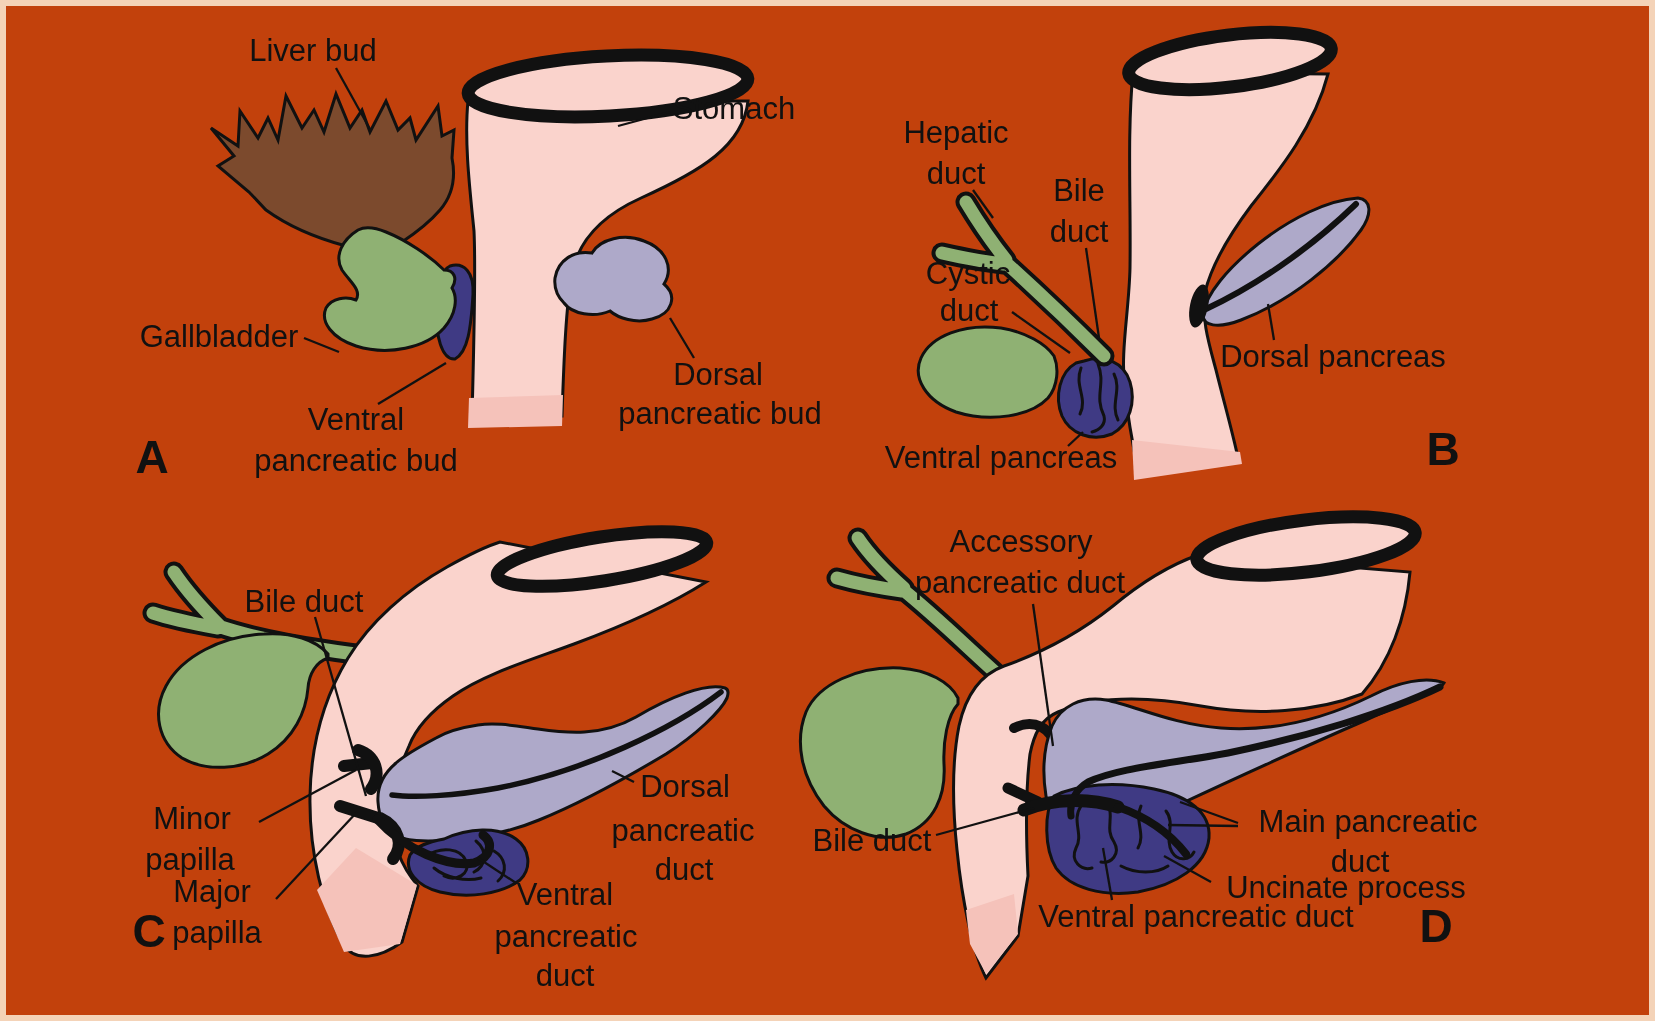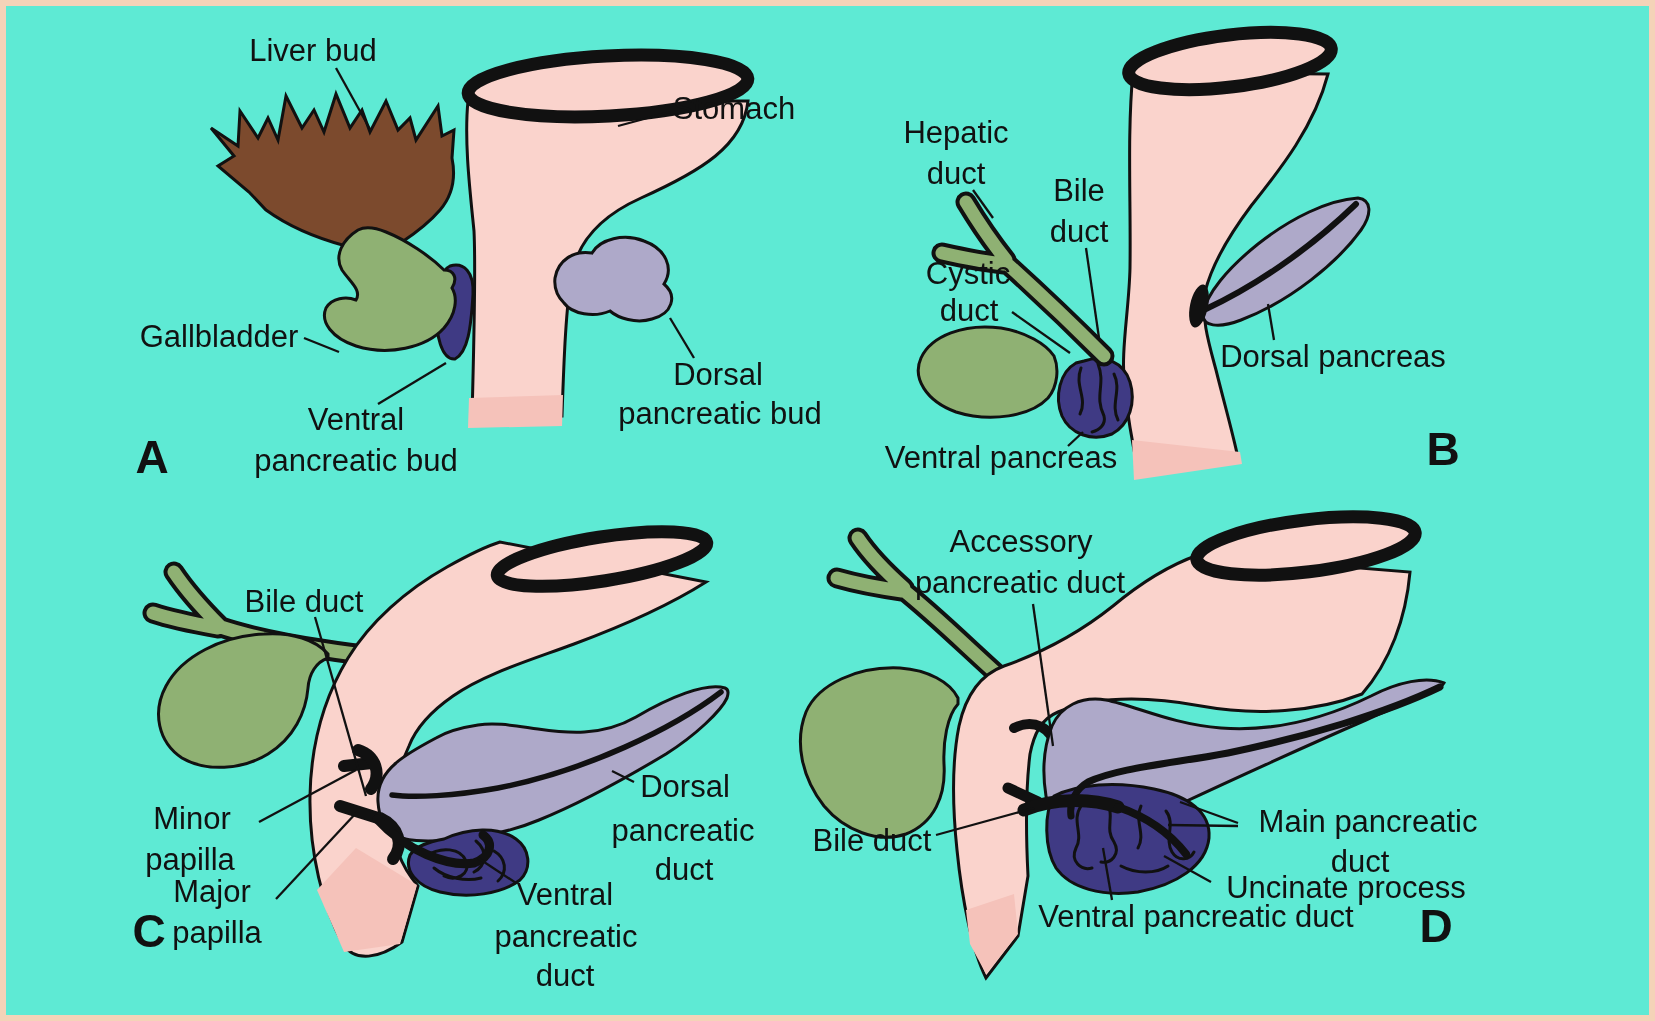--- a/index.html
+++ b/index.html
@@ -1,20 +1,20 @@
 <!DOCTYPE html>
 <html><head>
 <meta charset="utf-8">
 <style>
   html,body{margin:0;padding:0;background:#fff;}
   .figure-frame{
     position:relative;
     width:1643px;height:1009px;
     border:6px solid #f4d3b8;
-    background:#5eead4;
+    background:#c2410c;
     overflow:hidden;
     font-family:"Liberation Sans", sans-serif;
   }
   svg{display:block;width:100%;height:100%;}
   .organ{stroke:#111111;stroke-width:3;}
   .pink{fill:#fad3cc;}
   .pinkcut{fill:#f5c2ba;stroke:none;}
   .brown{fill:#7c4a2d;}
   .green{fill:#8fb173;}
   .navy{fill:#3f3a84;}

